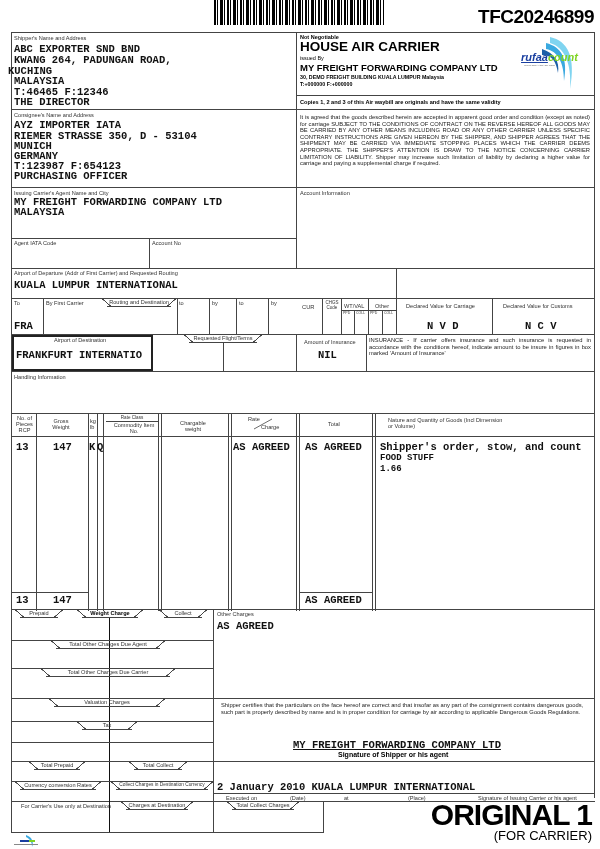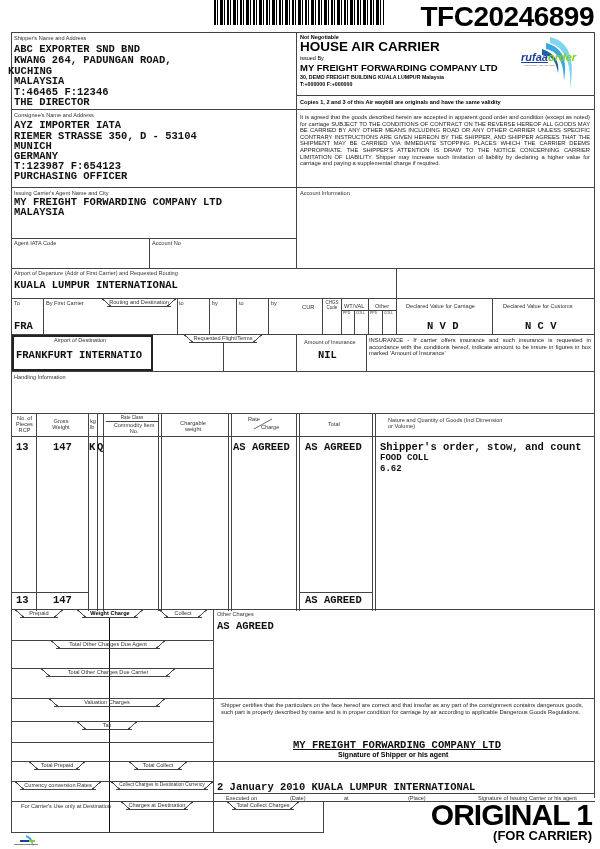--- a/index.html
+++ b/index.html
@@ -14,21 +14,21 @@
   .tab::before, .tab::after { content: ""; position: absolute; top: 0; width: 10px; height: 9px; }
   .tab::before { left: -5px; background: linear-gradient(to bottom left, transparent 48%, #444 49%, #444 56%, transparent 57%); }
   .tab::after { right: -5px; background: linear-gradient(to bottom right, transparent 48%, #444 49%, #444 56%, transparent 57%); }
   .small-txt { position: absolute; font-size: 5.8px; line-height: 6.6px; color: #222; text-align: justify; }
 </style>
 </head>
 <body>
 
 <div class="abs" style="left:214px; top:0; width:170px; height:25px; background: repeating-linear-gradient(90deg, #000 0 2px, #fff 2px 3px, #000 3px 4px, #fff 4px 6px, #000 6px 9px, #fff 9px 10px, #000 10px 11px, #fff 11px 13px);"></div>
 
-<div class="abs" style="right:6px; top:3px; font-size:28px; font-weight:bold; letter-spacing:-0.5px; line-height:28px;">TFC20246899</div>
+<div class="abs" style="right:6px; top:3px; font-size:19px; font-weight:bold; letter-spacing:-0.5px; line-height:28px;">TFC20246899</div>
 
 <div class="abs" style="left:11px; top:32px; width:584px; height:766px; border:1px solid #444; border-bottom:none;"></div>
 
 <div class="lbl" style="left:14px; top:35px;">Shipper's Name and Address</div>
 <div class="val" style="left:14px; top:44px;">ABC EXPORTER SND BND</div>
 <div class="val" style="left:14px; top:55px;">KWANG 264, PADUNGAN ROAD,</div>
 <div class="val" style="left:8px; top:66px;">KUCHING</div>
 <div class="val" style="left:14px; top:76px;">MALAYSIA</div>
 <div class="val" style="left:14px; top:87px;">T:46465 F:12346</div>
 <div class="val" style="left:14px; top:97px;">THE DIRECTOR</div>
@@ -43,21 +43,21 @@
 <div class="abs" style="left:300px; top:74px; font-size:5.3px; font-weight:bold;">30, DEMO FREIGHT BUILDING KUALA LUMPUR Malaysia</div>
 <div class="abs" style="left:300px; top:81px; font-size:5.3px; font-weight:bold;">T:+000000 F:+000000</div>
 
 <div class="abs" style="left:520px; top:33px; width:70px; height:58px;">
   <svg width="70" height="58" viewBox="0 0 70 58">
     <path d="M30 4 C48 8 56 24 50 56 C52 30 44 14 30 10 Z" fill="#7fd4f0"></path>
     <path d="M26 10 C42 14 48 26 44 48 C44 30 38 18 26 16 Z" fill="#3aa9e0"></path>
     <path d="M22 16 C34 20 40 28 38 40 C36 28 32 22 22 22 Z" fill="#1c5fa8"></path>
   </svg>
   <div class="abs" style="left:1px; top:18px; font-size:11px; font-weight:bold; font-style:italic; white-space:nowrap;">
-    <span style="color:#1a3fa0; text-decoration:underline;">rufaa</span><span style="color:#7ed321;">order</span>
+    <span style="color:#1a3fa0; text-decoration:underline;">rufaa</span><span style="color:#7ed321;">count</span>
   </div>
   <div class="abs" style="left:4px; top:31px; font-size:2.5px; color:#555; white-space:nowrap;">WWW.RUFAATRACK.COM</div>
 </div>
 
 <div class="hl" style="left:296px; top:95px; width:299px;"></div>
 <div class="abs" style="left:300px; top:99px; font-size:5.6px; font-weight:bold; white-space:nowrap;">Copies 1, 2 and 3 of this Air waybill are originals and have the same validity</div>
 <div class="hl" style="left:296px; top:109px; width:299px;"></div>
 
 <div class="lbl" style="left:14px; top:112px;">Consignee's Name and Address</div>
 <div class="val" style="left:14px; top:120px;">AYZ IMPORTER IATA</div>
@@ -175,22 +175,22 @@
 <div class="vl" style="left:372px; top:413px; height:198px;"></div>
 <div class="vl" style="left:375px; top:413px; height:198px;"></div>
 
 <div class="val" style="left:16px; top:442px;">13</div>
 <div class="val" style="left:53px; top:442px;">147</div>
 <div class="val" style="left:89px; top:442px;">K</div>
 <div class="val" style="left:97px; top:442px;">Q</div>
 <div class="val" style="left:233px; top:442px;">AS AGREED</div>
 <div class="val" style="left:305px; top:442px;">AS AGREED</div>
 <div class="val" style="left:380px; top:442px;">Shipper's order, stow, and count</div>
-<div class="val" style="left:380px; top:453px; font-size:9px;">FOOD COLL</div>
-<div class="val" style="left:380px; top:464px; font-size:9px;">6.62</div>
+<div class="val" style="left:380px; top:453px; font-size:9px;">FOOD STUFF</div>
+<div class="val" style="left:380px; top:464px; font-size:9px;">1.66</div>
 
 <div class="hl" style="left:11px; top:592px; width:78px;"></div>
 <div class="hl" style="left:299px; top:592px; width:74px;"></div>
 <div class="val" style="left:16px; top:595px;">13</div>
 <div class="val" style="left:53px; top:595px;">147</div>
 <div class="val" style="left:305px; top:595px;">AS AGREED</div>
 
 <div class="hl" style="left:11px; top:609px; width:584px;"></div>
 
 <div class="vl" style="left:213px; top:609px; height:189px;"></div>
@@ -244,21 +244,21 @@
 <div class="val" style="left:217px; top:782px;">2 January 2010 KUALA LUMPUR INTERNATIONAL</div>
 <div class="hl" style="left:213px; top:793px; width:382px;"></div>
 <div class="lbl" style="left:226px; top:795px;">Executed on</div>
 <div class="lbl" style="left:290px; top:795px;">(Date)</div>
 <div class="lbl" style="left:344px; top:795px;">at</div>
 <div class="lbl" style="left:408px; top:795px;">(Place)</div>
 <div class="lbl" style="left:478px; top:795px;">Signature of Issuing Carrier or his agent</div>
 <div class="hl" style="left:213px; top:801px; width:382px;"></div>
 
 <div class="abs" style="right:8px; top:800px; font-size:30px; font-weight:bold; line-height:30px; letter-spacing:-1px;">ORIGINAL 1</div>
-<div class="abs" style="right:8px; top:829px; font-size:13px; font-weight:bold; line-height:14px;">(FOR CARRIER)</div>
+<div class="abs" style="right:8px; top:829px; font-size:13px; font-weight:normal; line-height:14px;">(FOR CARRIER)</div>
 
 <div class="abs" style="left:12px; top:834px; width:30px; height:14px;">
   <svg width="30" height="14">
     <path d="M14 1 C20 3 22 8 20 13 C20 8 18 5 14 3 Z" fill="#3aa9e0"></path>
     <rect x="8" y="6" width="9" height="2" fill="#1a3fa0"></rect>
     <rect x="17" y="6" width="6" height="2" fill="#7ed321"></rect>
     <rect x="2" y="10" width="24" height="1" fill="#888"></rect>
   </svg>
 </div>
 

